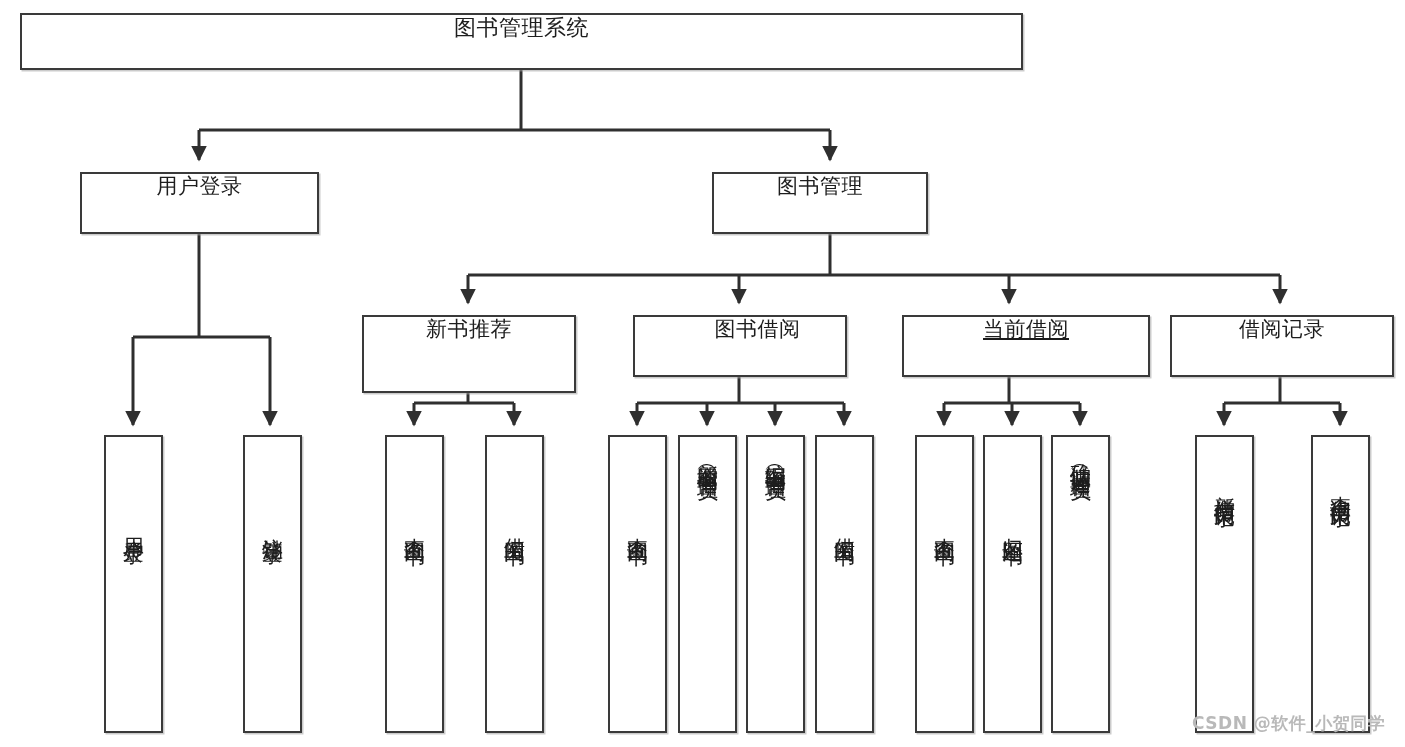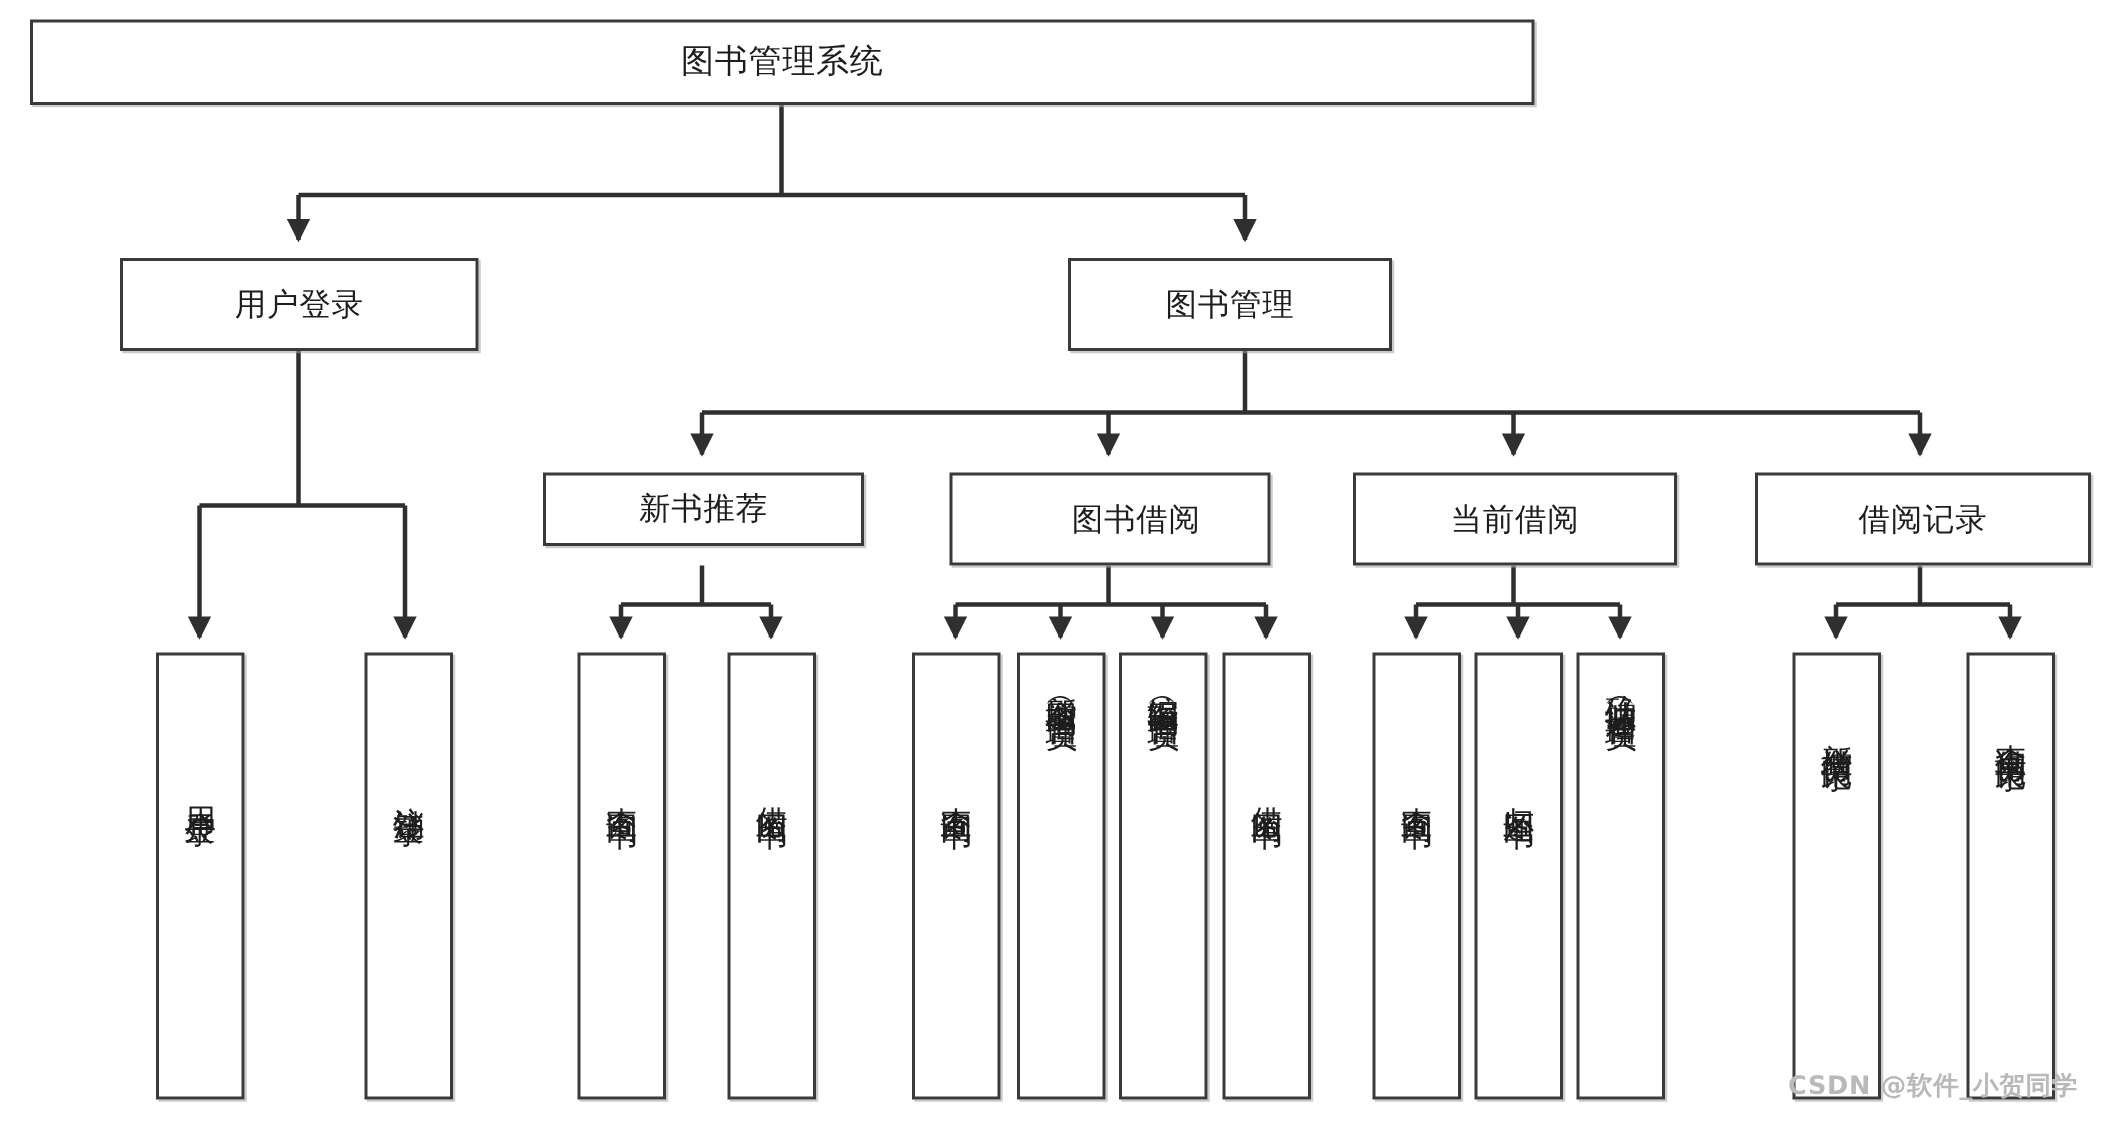--- a/index.html
+++ b/index.html
@@ -26,21 +26,21 @@
     height: 747px;
     pointer-events: none;
   }
   .node {
     position: absolute;
     box-sizing: border-box;
     background: #ffffff;
     border: 2.4px solid #3a3a3a;
     box-shadow: 1.5px 1.5px 0 0 rgba(160,160,160,0.55);
     display: flex;
-    align-items: center;
+    align-items: flex-start;
     justify-content: center;
     color: #1b1b1b;
   }
   .node-label {
     display: block;
     text-align: center;
     line-height: 1.18;
     letter-spacing: 0.5px;
     white-space: nowrap;
     color: #1d1d1d;
@@ -138,27 +138,27 @@
     <span class="node-label">图书管理系统</span>
   </div>
 
   <div class="node horiz" style="left:80px; top:172px; width:239px; height:62px;">
     <span class="node-label">用户登录</span>
   </div>
   <div class="node horiz" style="left:712px; top:172px; width:216px; height:62px;">
     <span class="node-label">图书管理</span>
   </div>
 
-  <div class="node horiz" style="left:362px; top:315px; width:214px; height:49px;">
+  <div class="node horiz" style="left:362px; top:315px; width:214px; height:78px;">
     <span class="node-label">新书推荐</span>
   </div>
   <div class="node horiz" style="left:633px; top:315px; width:214px; height:62px;padding-left:35px;">
     <span class="node-label">图书借阅</span>
   </div>
-  <div class="node horiz" style="left:902px; top:315px; width:216px; height:62px;">
+  <div class="node horiz" style="left:902px; top:315px; width:248px; height:62px;text-decoration:underline;">
     <span class="node-label">当前借阅</span>
   </div>
   <div class="node horiz" style="left:1170px; top:315px; width:224px; height:62px;">
     <span class="node-label">借阅记录</span>
   </div>
 
   <div class="node vert" style="left:104px; top:435px; width:59px; height:298px; padding-top:84px;">
     <span class="node-label">用户登录</span>
   </div>
   <div class="node vert" style="left:243px; top:435px; width:59px; height:298px; padding-top:84px;">

